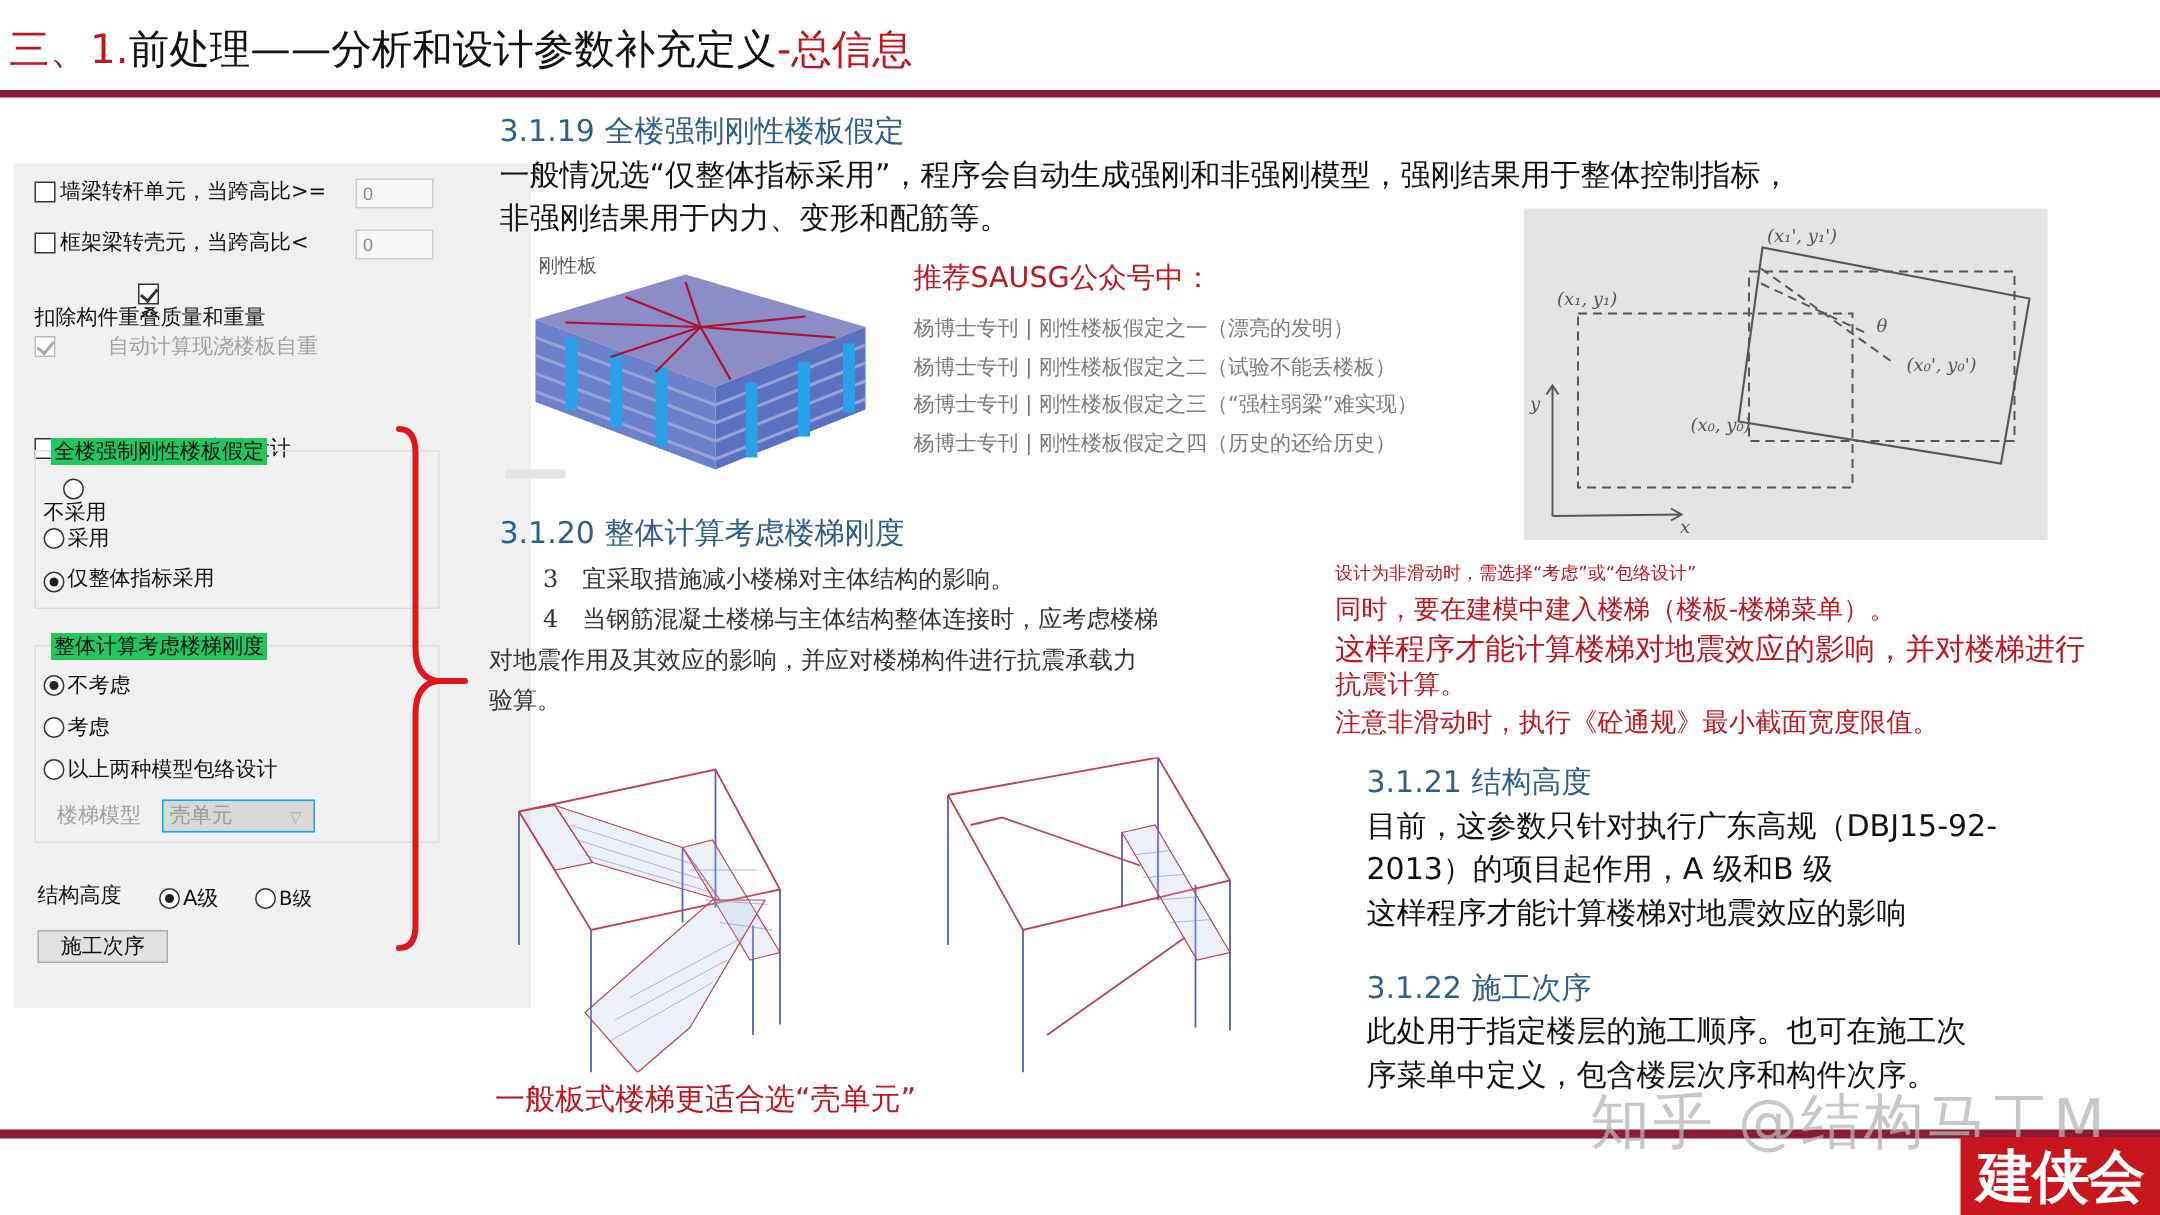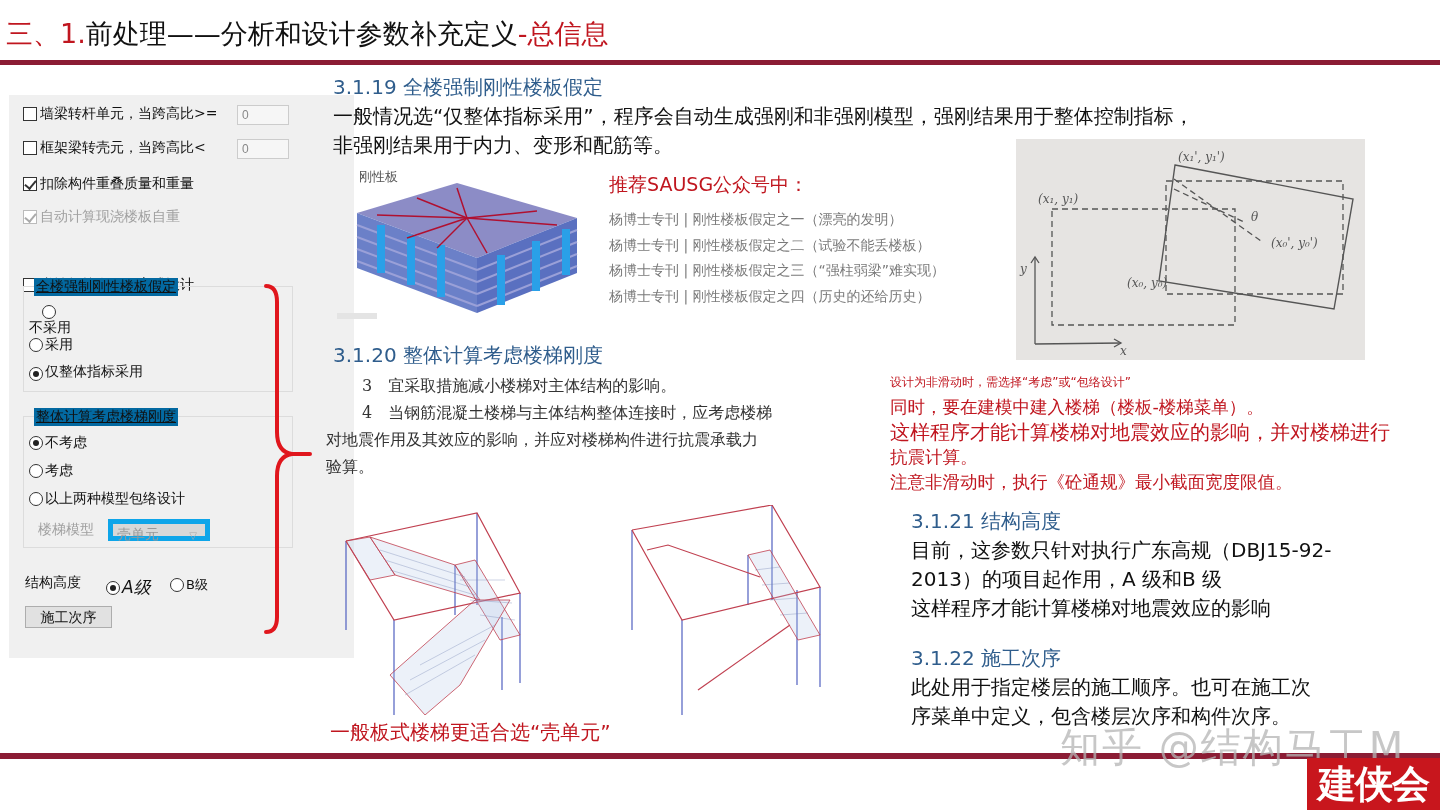--- a/index.html
+++ b/index.html
@@ -9,33 +9,33 @@
   .abs { position: absolute; }
 
   
   #title { left: 6px; top: 16px; font-size: 27px; line-height: 36px; white-space: nowrap; letter-spacing: 0px; }
   #title .red { color: #c0161f; }
   #title .dark { color: #111; }
   .rule-top { left: 0; top: 60px; width: 1440px; height: 5px; background: #8b1c34; }
   .rule-bottom { left: 0; top: 753px; width: 1440px; height: 6px; background: #8b1c34; }
 
   
-  #panel { left: 9px; top: 95px; width: 345px; height: 563px; background: #f0f0f0; font-size: 14px; color: #111; }
+  #panel { left: 9px; top: 109px; width: 345px; height: 563px; background: #f0f0f0; font-size: 14px; color: #111; }
   .row { position: absolute; left: 14px; display: flex; align-items: center; white-space: nowrap; font-size: 14px; }
   .cb { width: 14px; height: 14px; border: 1px solid #333; background: #fff; margin-right: 3px; position: relative; flex: none; }
   .cb.checked::after { content: ""; position: absolute; left: 3px; top: 0px; width: 5px; height: 9px; border-right: 2px solid #333; border-bottom: 2px solid #333; transform: rotate(40deg); }
   .cb.disabled { border-color: #bbb; }
   .cb.disabled::after { border-color: #aaa; }
-  .disabled-text { color: #a0a0a0; }
+  .disabled-text { color: #a0a0a0; gap: 32px; }
   .num-input { position: absolute; left: 228px; width: 52px; height: 20px; border: 1px solid #ccc; background: #f6f6f6; color: #888; font-size: 12px; padding-left: 4px; line-height: 18px; font-family: "Liberation Sans", sans-serif; }
   .group { position: absolute; left: 14px; width: 270px; border: 1px solid #dcdcdc; }
-  .group-legend { position: absolute; left: 10px; top: -9px; background: #0369a1; padding: 0 2px; font-size: 14px; white-space: nowrap; text-decoration: underline; }
+  .group-legend { position: absolute; left: 10px; top: -9px; background: #22c55e; padding: 0 2px; font-size: 14px; white-space: nowrap; }
   .radio { width: 14px; height: 14px; border: 1px solid #333; border-radius: 50%; background: #fff; margin-right: 2px; position: relative; flex: none; }
   .radio.checked::after { content: ""; position: absolute; left: 3px; top: 3px; width: 6px; height: 6px; border-radius: 50%; background: #222; }
-  .select { position: absolute; width: 102px; height: 22px; background: #d8d8d8; border: 5px solid #0ea5e9; color: #999; font-size: 14px; padding-left: 4px; line-height: 20px; }
+  .select { position: absolute; width: 102px; height: 22px; background: #d8d8d8; border: 1px solid #0ea5e9; color: #999; font-size: 14px; padding-left: 4px; line-height: 20px; }
   .select .chev { position: absolute; right: 8px; top: 2px; font-size: 10px; color: #aaa; }
   .btn { position: absolute; width: 87px; height: 22px; background: #e1e1e1; border: 1px solid #adadad; font-size: 14px; text-align: center; line-height: 20px; }
 
   
   #brace { left: 262px; top: 282px; }
 
   
   .sec-head { color: #2f5d8c; font-size: 20px; white-space: nowrap; line-height: 26px; }
   .body-text { font-size: 20px; line-height: 29px; color: #111; white-space: nowrap; }
   .red-text { color: #c0161f; }
@@ -68,21 +68,21 @@
     <span>墙梁转杆单元，当跨高比&gt;=</span>
   </div>
   <div class="num-input" style="top:10px;">0</div>
 
   <div class="row" style="top:44px;">
     <span class="cb"></span>
     <span>框架梁转壳元，当跨高比&lt;</span>
   </div>
   <div class="num-input" style="top:44px;">0</div>
 
-  <div class="row" style="top:80px;">
+  <div class="row" style="top:80px;flex-direction:column;">
     <span class="cb checked"></span>
     <span>扣除构件重叠质量和重量</span>
   </div>
 
   <div class="row disabled-text" style="top:113px;">
     <span class="cb checked disabled"></span>
     <span>自动计算现浇楼板自重</span>
   </div>
 
   <div class="row" style="top:145px;margin-top:36px;">
@@ -127,21 +127,21 @@
   <div class="select" style="left:99px; top:424px;">
     <span>壳单元</span>
     <span class="chev">▽</span>
   </div>
 
   <div class="row" style="top:479px; left:16px;">
     <span>结构高度</span>
   </div>
   <div class="row" style="top:481px; left:97px;">
     <span class="radio checked"></span>
-    <span style="font-size:17px;font-style:italic;">A级</span>
+    <span style="font-size:14px;">A级</span>
   </div>
   <div class="row" style="top:481px; left:161px;">
     <span class="radio"></span>
     <span style="font-size:13px;">B级</span>
   </div>
   <div class="btn" style="left:16px; top:511px;">施工次序</div>
 </div>
 
 <svg id="brace" class="abs" width="50" height="356" viewBox="0 0 50 356">
   <path d="M4 4 Q15 4 15 20 L15 150 Q15 170 30 172 L48 172 M30 172 Q15 174 15 194 L15 335 Q15 350 4 350" fill="none" stroke="#e0161d" stroke-width="4" stroke-linecap="round"></path>

